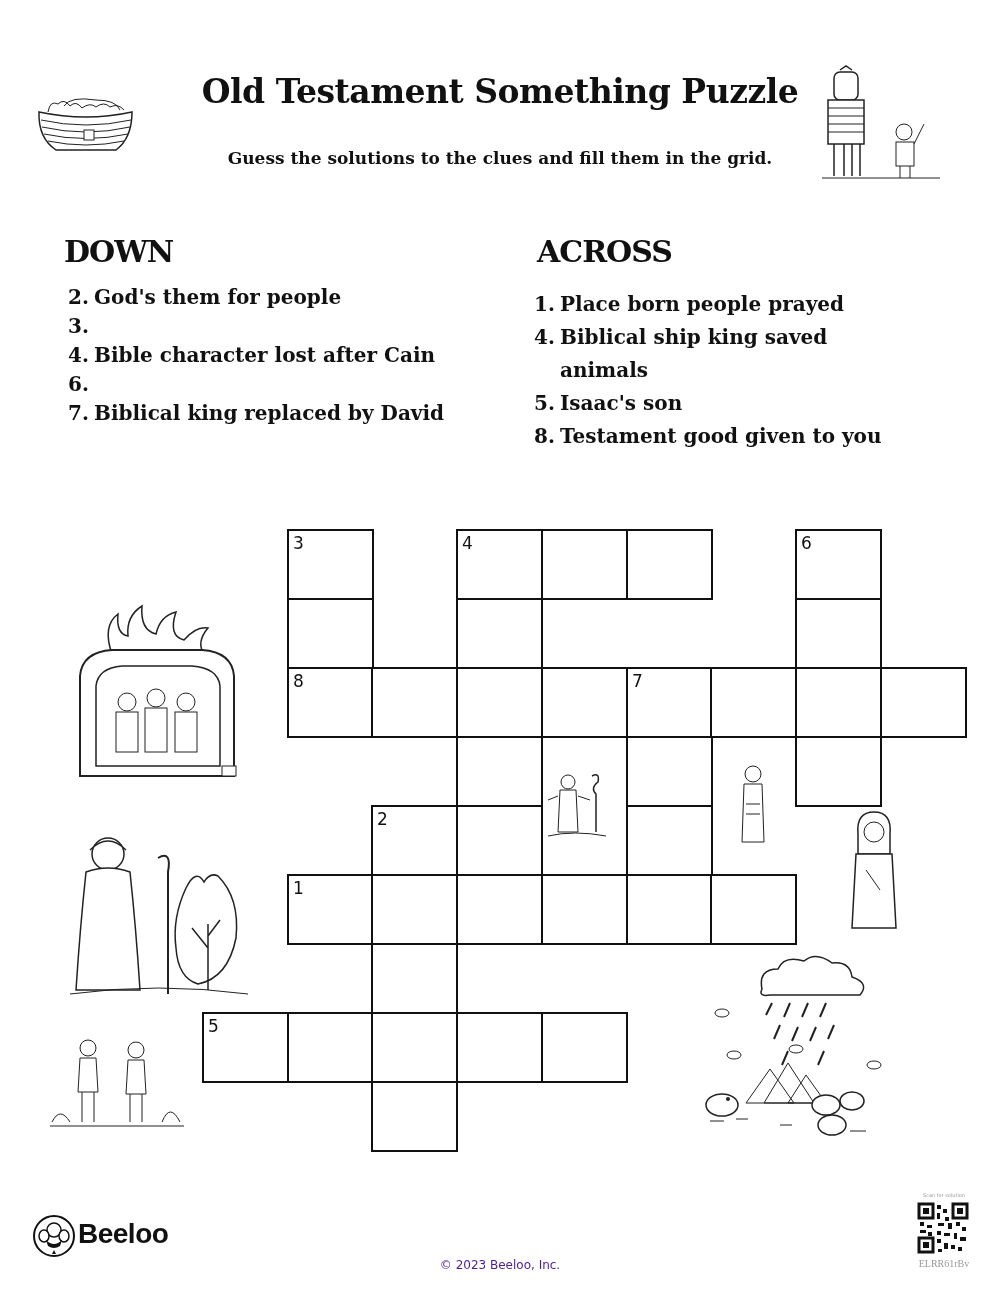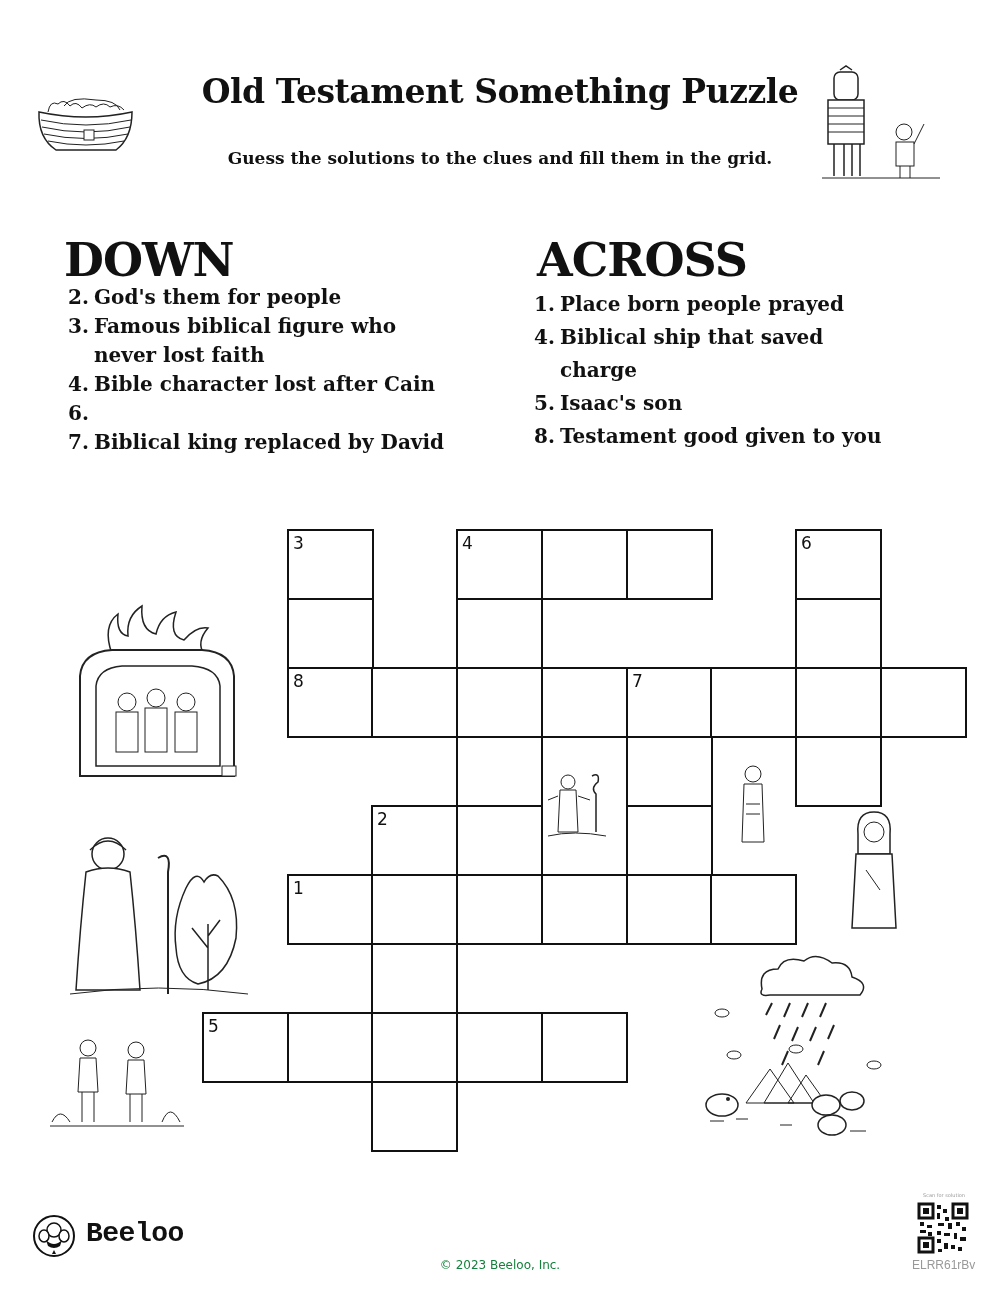--- a/index.html
+++ b/index.html
@@ -1,31 +1,31 @@
 <!DOCTYPE html>
 <html><head>
 <meta charset="utf-8">
 <style>
   html, body { margin:0; padding:0; background:#fff; }
   body { width:1000px; height:1294px; position:relative; overflow:hidden; font-family:"DejaVu Serif", serif; color:#111; }
   .abs { position:absolute; }
   .title { left:0; width:1000px; top:72px; text-align:center; font-family:"DejaVu Serif", serif; font-weight:bold; font-size:33px; letter-spacing:-0.5px; }
   .subtitle { left:0; width:1000px; top:148px; text-align:center; font-family:"DejaVu Serif", serif; font-weight:bold; font-size:17px; }
-  .section-head { font-family:"DejaVu Serif", serif; font-weight:bold; font-size:46px; letter-spacing:-1px; line-height:1; }
+  .section-head { font-family:"DejaVu Serif", serif; font-weight:bold; font-size:30px; letter-spacing:-1px; line-height:1; }
   .clues { font-family:"DejaVu Serif", serif; font-weight:bold; font-size:20px; line-height:29px; }
   .clue { display:flex; }
   .clue .num { width:26px; flex:none; }
   .clue .txt { flex:1; }
   .across-clues { line-height:33px; }
   .cell { position:absolute; width:85px; height:69px; box-sizing:border-box; border:2px solid #111; background:#fff; }
   .cell .n { position:absolute; left:4px; top:2px; font-family:"DejaVu Sans", sans-serif; font-size:17px; font-weight:normal; color:#111; }
-  .footer-copy { left:0; width:1000px; top:1258px; text-align:center; font-family:"DejaVu Sans", sans-serif; font-size:12px; color:#15803d; }
-  .brand { left:86px; top:1218px; font-family:Liberation Mono, monospace; font-weight:bold; font-size:28px; letter-spacing:-0.5px; }
+  .footer-copy { left:0; width:1000px; top:1258px; text-align:center; font-family:"DejaVu Sans", sans-serif; font-size:12px; color:#4c1d95; }
+  .brand { left:78px; top:1218px; font-family:Liberation Sans, sans-serif; font-weight:bold; font-size:28px; letter-spacing:-0.5px; }
   .scan { left:912px; top:1192px; width:64px; text-align:center; font-family:"DejaVu Sans", sans-serif; font-size:5px; color:#999; }
-  .code { left:912px; top:1258px; width:64px; font-family:Liberation Sans, sans-serif; font-size:12px; color:#999; }
+  .code { left:912px; top:1258px; width:64px; text-align:center; font-family:Liberation Serif, serif; font-size:10px; color:#999; }
   svg { overflow:visible; }
 </style>
 </head>
 <body>
 
 <div class="abs title">Old Testament Something Puzzle</div>
 <div class="abs subtitle">Guess the solutions to the clues and fill them in the grid.</div>
 
 <svg class="abs" style="left:36px;top:98px" width="100" height="60">
   <path d="M3 14 Q2 40 20 52 L80 52 Q96 40 96 14 Q50 24 3 14 Z" fill="#fff" stroke="#222" stroke-width="1.5"></path>
@@ -48,21 +48,20 @@
 </svg>
 
 <div class="abs section-head" style="left:64px;top:237px">DOWN</div>
 <div class="abs clues" style="left:68px;top:283px;width:390px">
   <div class="clue">
       <span class="num">2.</span>
       <span class="txt">God's them for people</span>
     </div>
   <div class="clue">
       <span class="num">3.</span>
-      <span class="txt" style="max-width:310px">Famous biblical figure who never lost faith</span>
     </div>
   <div class="clue">
       <span class="num">4.</span>
       <span class="txt">Bible character lost after Cain</span>
     </div>
   <div class="clue">
       <span class="num">6.</span>
     </div>
   <div class="clue">
       <span class="num">7.</span>
@@ -71,21 +70,21 @@
 </div>
 
 <div class="abs section-head" style="left:537px;top:237px">ACROSS</div>
 <div class="abs clues across-clues" style="left:534px;top:288px;width:380px">
   <div class="clue">
       <span class="num">1.</span>
       <span class="txt">Place born people prayed</span>
     </div>
   <div class="clue">
       <span class="num">4.</span>
-      <span class="txt" style="max-width:290px">Biblical ship that saved charge</span>
+      <span class="txt" style="max-width:290px">Biblical ship king saved animals</span>
     </div>
   <div class="clue">
       <span class="num">5.</span>
       <span class="txt">Isaac's son</span>
     </div>
   <div class="clue">
       <span class="num">8.</span>
       <span class="txt">Testament good given to you</span>
     </div>
 </div>

